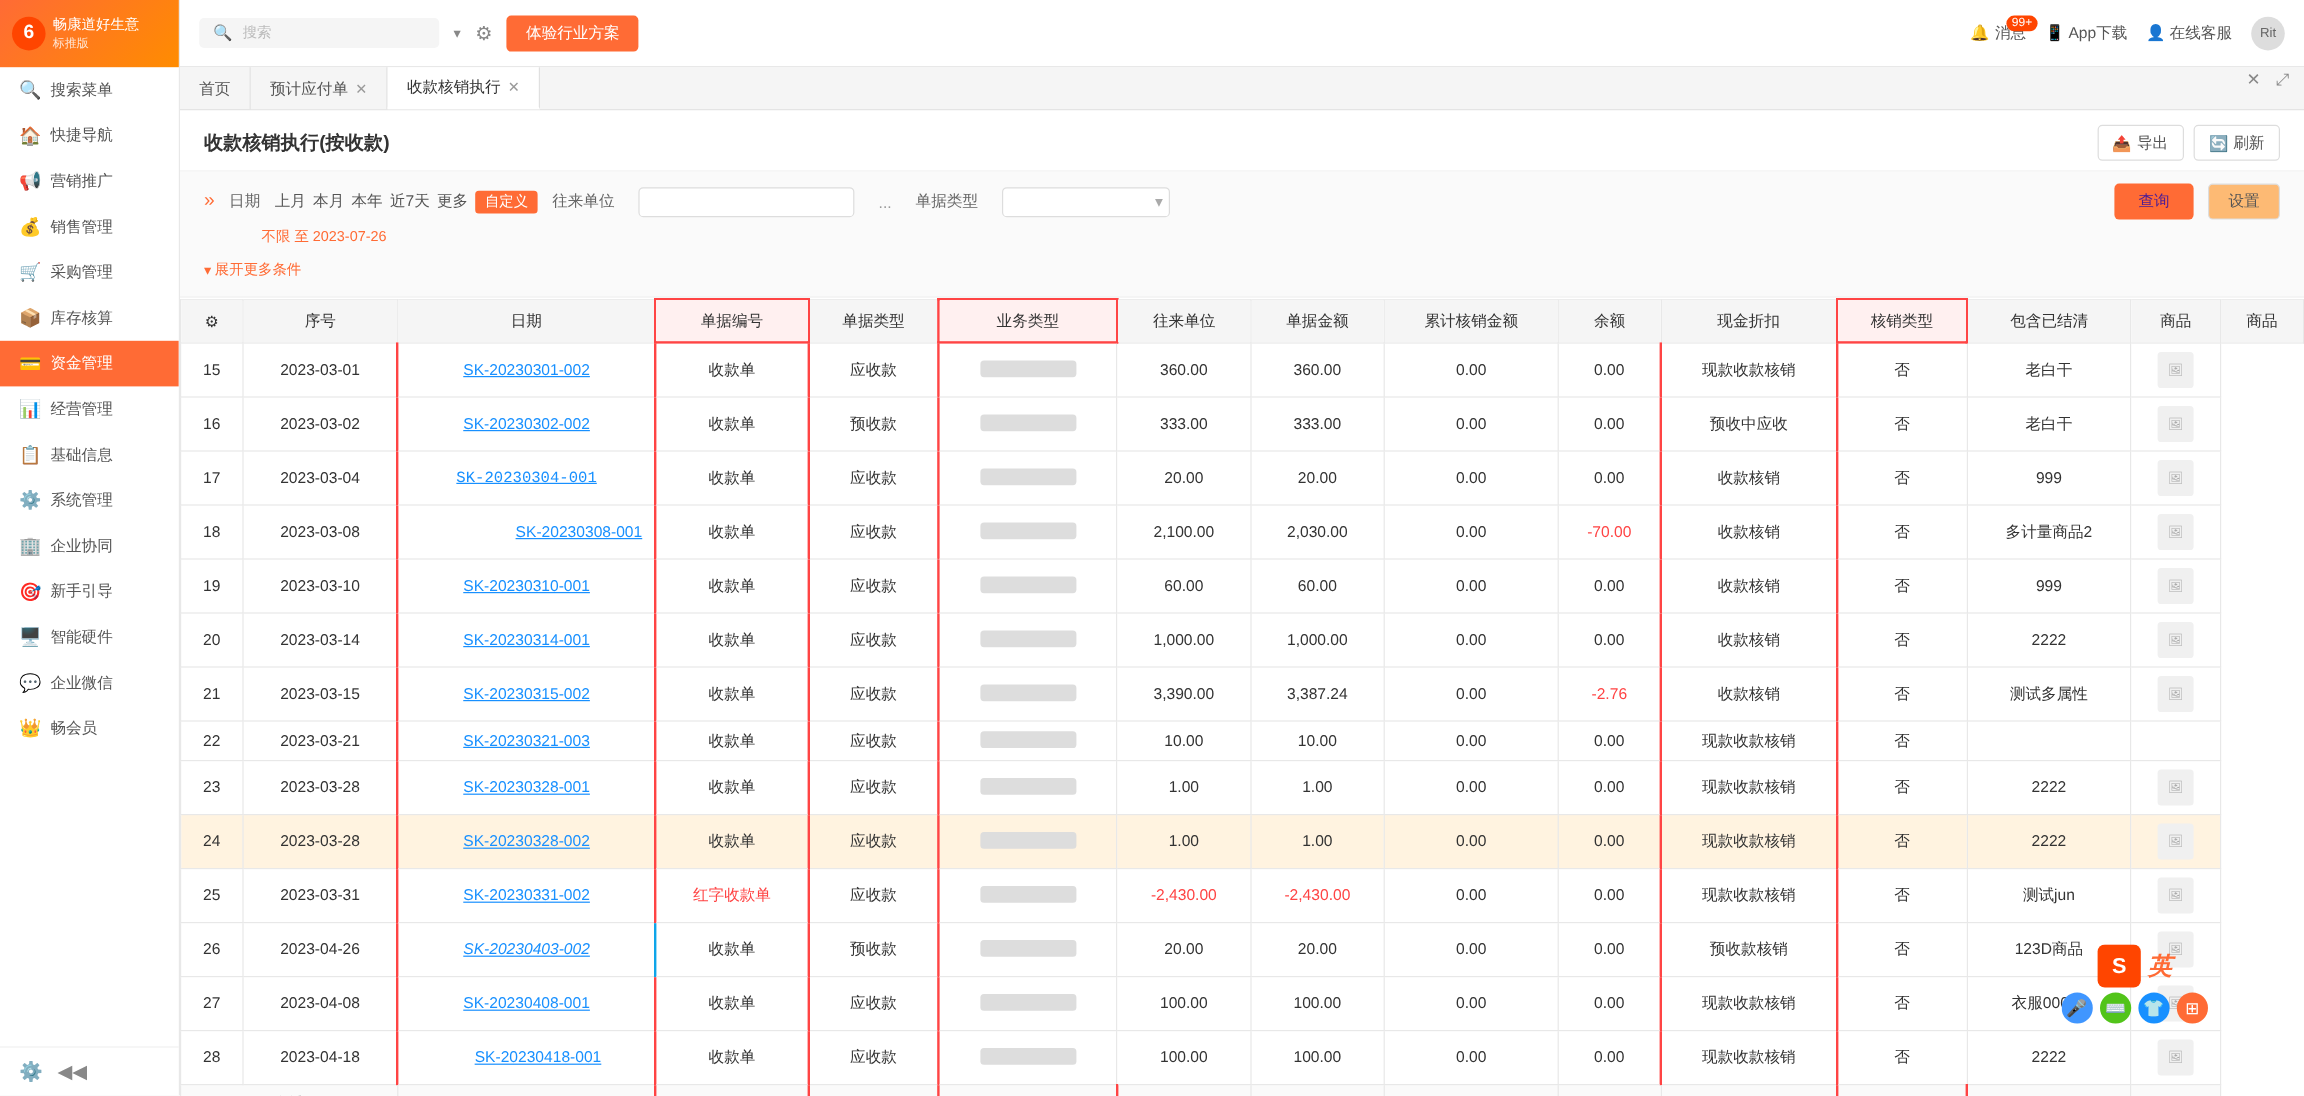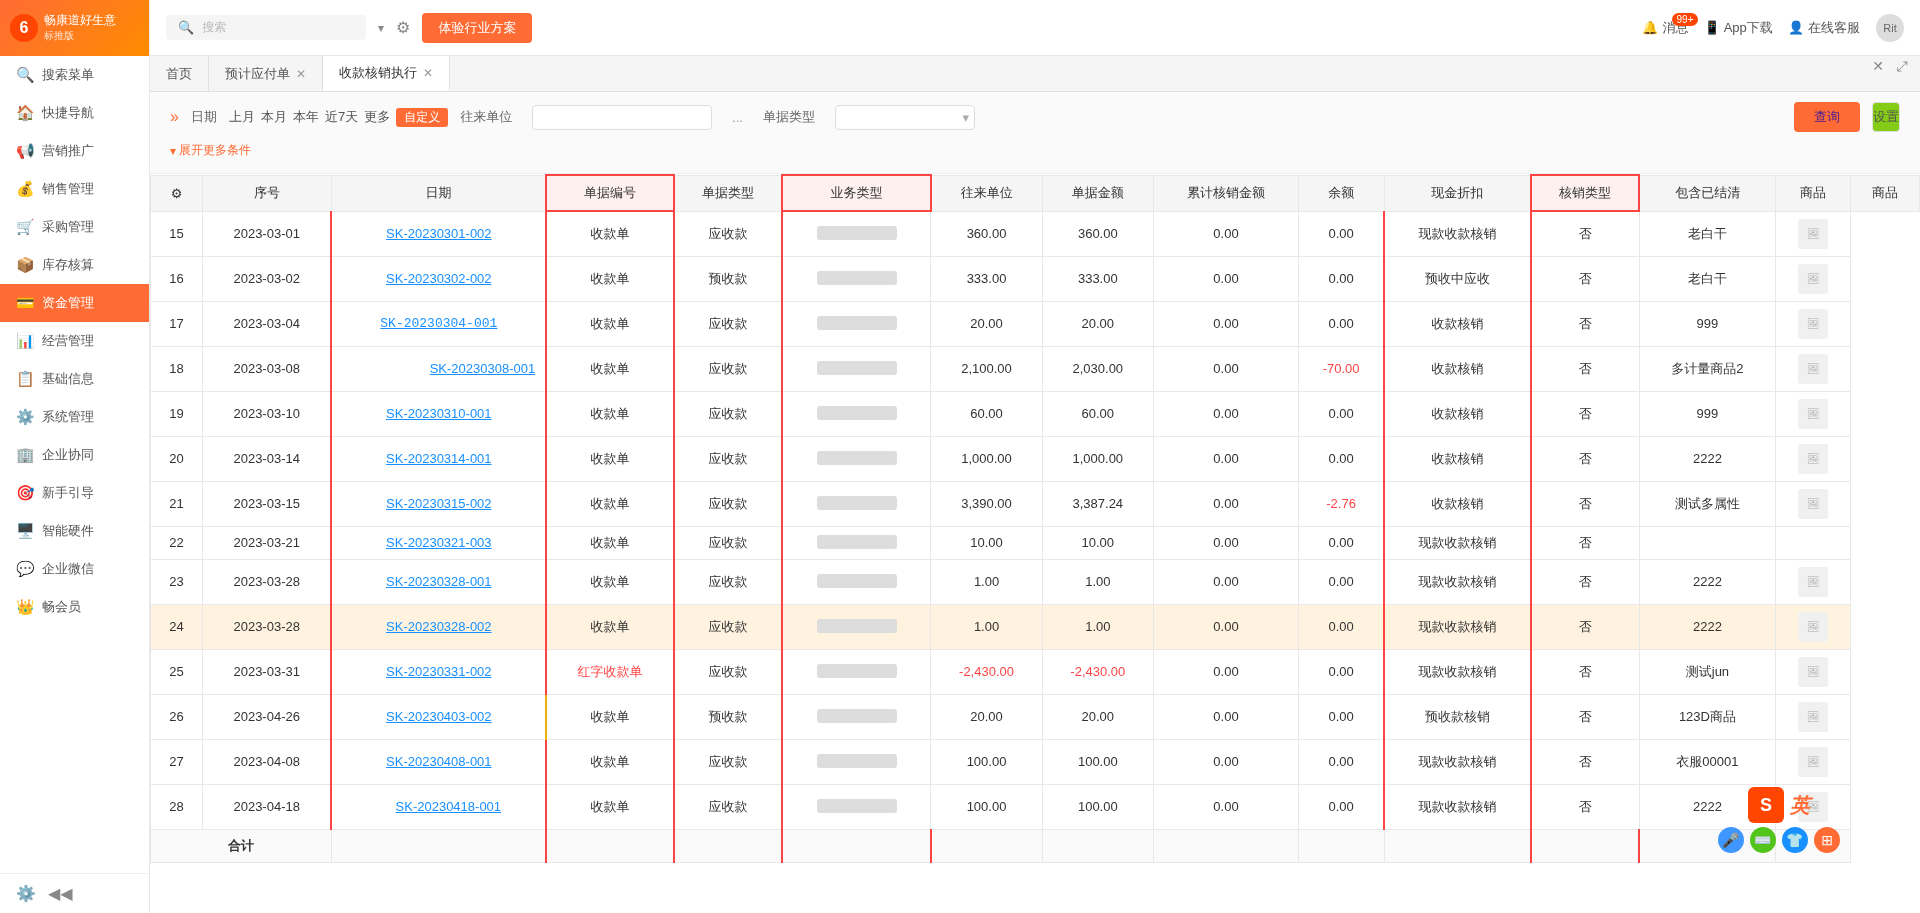--- a/index.html
+++ b/index.html
@@ -168,22 +168,22 @@
     .filter-select {
       border: 1px solid #ddd; border-radius: 4px; padding: 4px 24px 4px 10px;
       font-size: 13px; color: #333; background: #fff; min-width: 140px;
       appearance: none; cursor: pointer;
     }
     .btn-query {
       background: #ff6b35; color: #4c1d95; border: none;
       padding: 6px 20px; border-radius: 4px; cursor: pointer; font-size: 13px;
     }
     .btn-setting {
-      background: #84cc16; color: #555; border: 1px solid #ddd;
-      padding: 5px 0; border-radius: 4px; cursor: pointer; font-size: 13px;
+      background: #fdba74; color: #555; border: 1px solid #ddd;
+      padding: 5px 16px; border-radius: 4px; cursor: pointer; font-size: 13px;
     }
     .expand-btn {
       color: #ff6b35; cursor: pointer; font-size: 12px;
       display: flex; align-items: center; gap: 3px;
       margin: 0 auto;
     }
 
     
     .table-container {
       flex: 1;
@@ -383,20 +383,33 @@
       <span class="tab-close">✕</span>
     </div>
     <div class="tab-controls">
       <span class="tab-ctrl-btn">✕</span>
       <span class="tab-ctrl-btn">⤢</span>
     </div>
   </div>
 
   <div class="page-content">
 
+    <div class="page-header">
+      <h1 class="page-title">收款核销执行(按收款)</h1>
+      <div class="page-actions">
+        <button class="btn-action">
+          <span>📤</span>
+          <span>导出</span>
+        </button>
+        <button class="btn-action">
+          <span>🔄</span>
+          <span>刷新</span>
+        </button>
+      </div>
+    </div>
 
     <div class="filter-bar">
       <div class="filter-row">
         <span style="color:#ff6b35;font-size:16px;cursor:pointer;">»</span>
         <span class="filter-label">日期</span>
         <div class="filter-links">
           <span class="filter-link">上月</span>
           <span class="filter-link">本月</span>
           <span class="filter-link">本年</span>
           <span class="filter-link">近7天</span>
@@ -411,20 +424,23 @@
           <div style="position:relative;display:inline-block;">
             <select class="filter-select">
               <option></option>
             </select>
             <span style="position:absolute;right:6px;top:50%;transform:translateY(-50%);pointer-events:none;color:#aaa;">▾</span>
           </div>
         </div>
         <button class="btn-query">查询</button>
         <button class="btn-setting">设置</button>
       </div>
+      <div class="filter-row" style="padding-left:48px;">
+        <span class="filter-date-range">不限 至 2023-07-26</span>
+      </div>
       <div style="text-align:center;padding:4px 0;">
         <span class="expand-btn">
           <span>▾</span>
           <span>展开更多条件</span>
         </span>
       </div>
     </div>
 
     <div class="table-container">
       <table>
@@ -633,21 +649,21 @@
       <td>0.00</td>
       <td style="border-left:2px solid #ff4444;border-right:2px solid #ff4444;">现款收款核销</td>
       <td>否</td>
       <td>测试jun</td>
       <td><span class="product-thumb">🖼</span></td>
     </tr>
             <tr>
       <td>26</td>
 
       <td>2023-04-26</td>
-      <td style="border-left:2px solid #ff4444;border-right:2px solid #eab308;"><a class="link-text">SK-20230403-002</a></td>
+      <td style="border-left:2px solid #ff4444;border-right:2px solid #0ea5e9;font-style:italic;"><a class="link-text">SK-20230403-002</a></td>
       <td>收款单</td>
       <td style="border-left:2px solid #ff4444;border-right:2px solid #ff4444;">预收款</td>
       <td><span class="blurred-text">&nbsp;&nbsp;&nbsp;&nbsp;&nbsp;&nbsp;&nbsp;&nbsp;</span></td>
       <td>20.00</td>
       <td>20.00</td>
       <td>0.00</td>
       <td>0.00</td>
       <td style="border-left:2px solid #ff4444;border-right:2px solid #ff4444;">预收款核销</td>
       <td>否</td>
       <td>123D商品</td>

